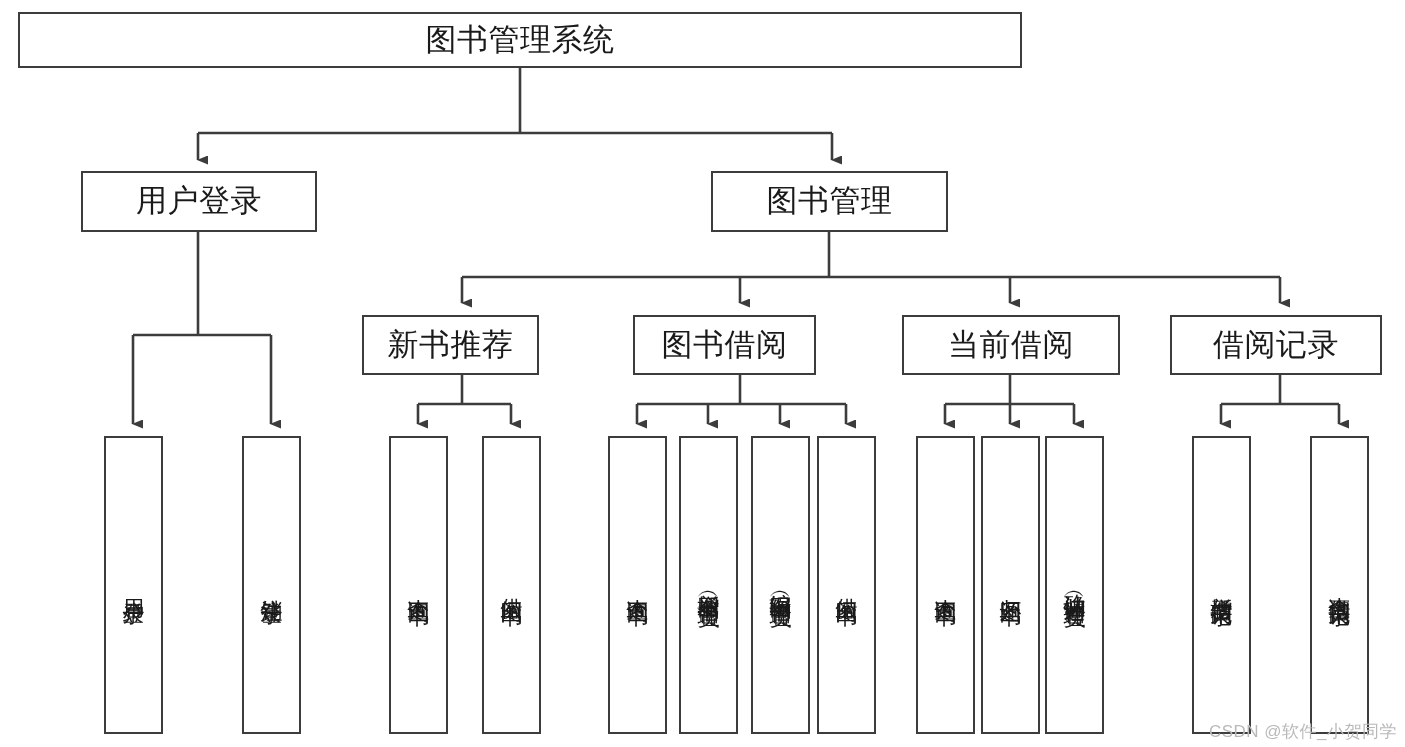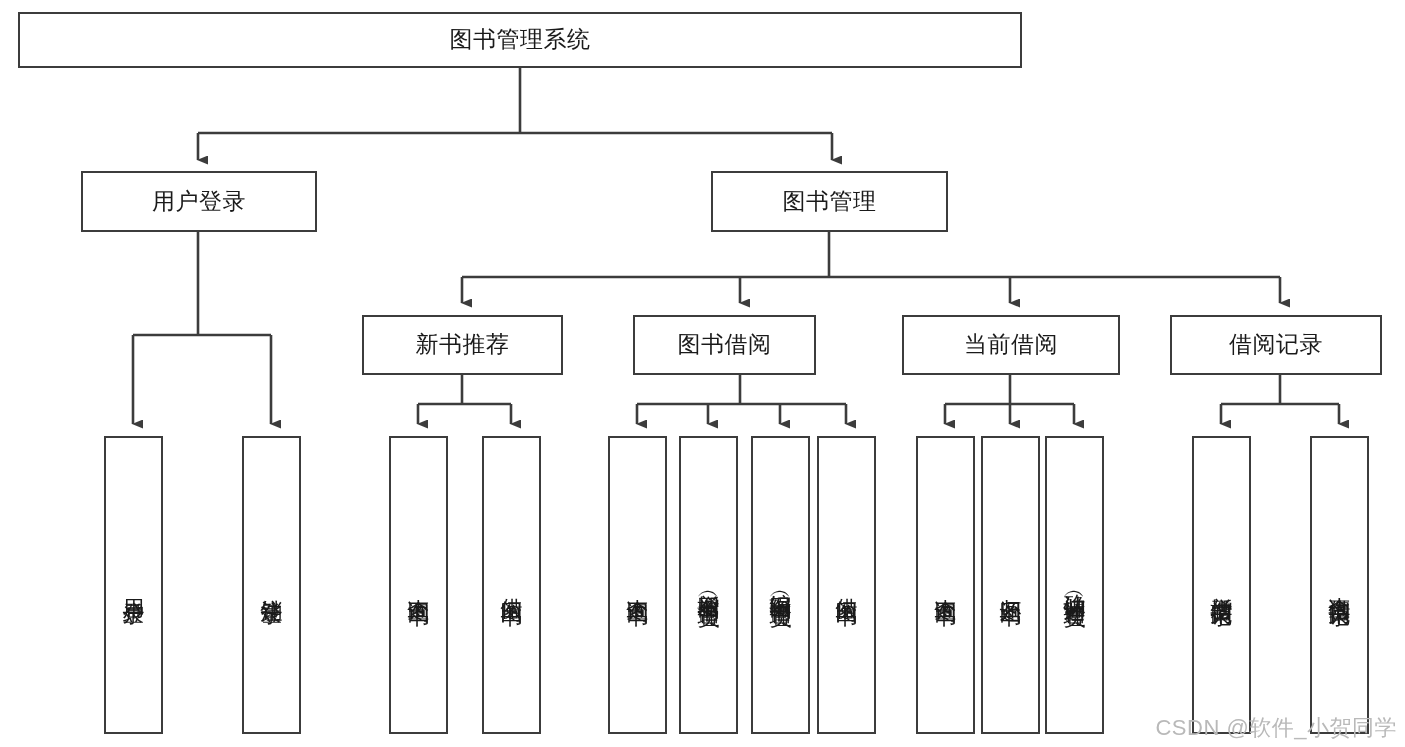--- a/index.html
+++ b/index.html
@@ -31,21 +31,21 @@
     position: absolute;
     box-sizing: border-box;
     background: #ffffff;
     border: 2px solid #3c3c3c;
     display: flex;
     align-items: center;
     justify-content: center;
     color: #1a1a1a;
   }
   .node.horizontal {
-    font-size: 23px;
+    font-size: 31px;
     line-height: 1.1;
     letter-spacing: 0.5px;
   }
   .node.vertical {
     font-size: 22px;
     line-height: 1.18;
     letter-spacing: 1px;
   }
   .vlabel {
     writing-mode: vertical-rl;
@@ -53,21 +53,21 @@
     white-space: nowrap;
     letter-spacing: 2px;
   }
   .hlabel {
     white-space: nowrap;
   }
   #watermark {
     position: absolute;
     right: 8px;
     bottom: 4px;
-    font-size: 22px;
+    font-size: 17px;
     color: #b9b9b9;
     letter-spacing: 0.5px;
     white-space: nowrap;
     font-family: "Liberation Sans", "DejaVu Sans", sans-serif;
   }
 </style>
 </head>
 <body>
 
 <div id="diagram-root">
@@ -138,21 +138,21 @@
     <span class="hlabel">图书管理系统</span>
   </div>
 
   <div class="node horizontal" style="left:81px; top:171px; width:236px; height:61px;">
     <span class="hlabel">用户登录</span>
   </div>
   <div class="node horizontal" style="left:711px; top:171px; width:237px; height:61px;">
     <span class="hlabel">图书管理</span>
   </div>
 
-  <div class="node horizontal" style="left:362px; top:315px; width:201px; height:60px;">
+  <div class="node horizontal" style="left:362px; top:315px; width:177px; height:60px;">
     <span class="hlabel">新书推荐</span>
   </div>
   <div class="node horizontal" style="left:902px; top:315px; width:218px; height:60px;">
     <span class="hlabel">当前借阅</span>
   </div>
   <div class="node horizontal" style="left:633px; top:315px; width:183px; height:60px;">
     <span class="hlabel">图书借阅</span>
   </div>
   <div class="node horizontal" style="left:1170px; top:315px; width:212px; height:60px;">
     <span class="hlabel">借阅记录</span>

